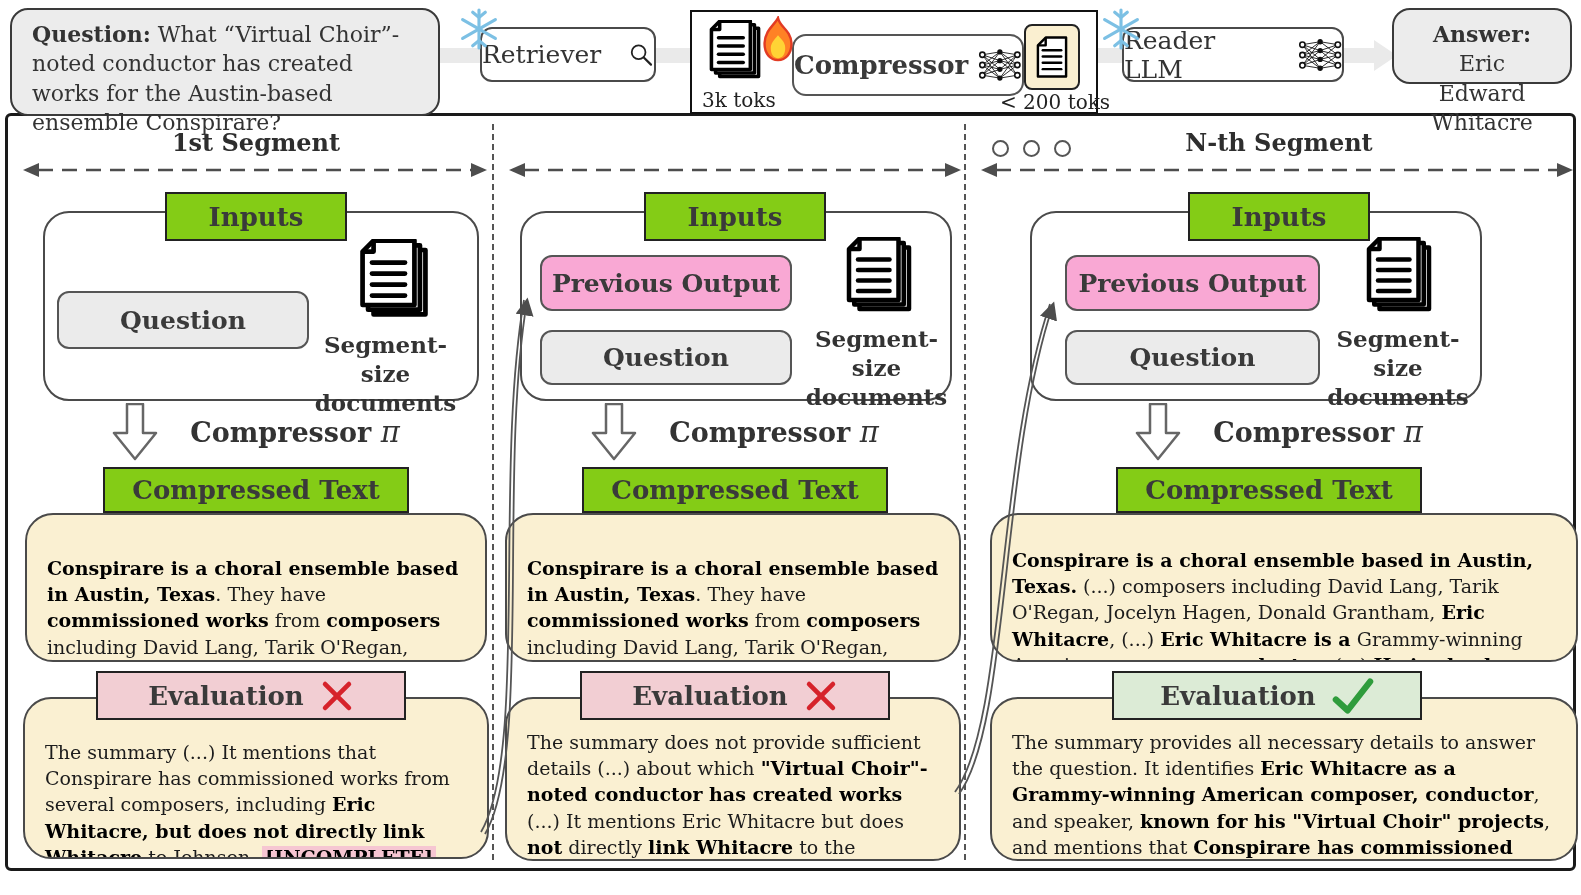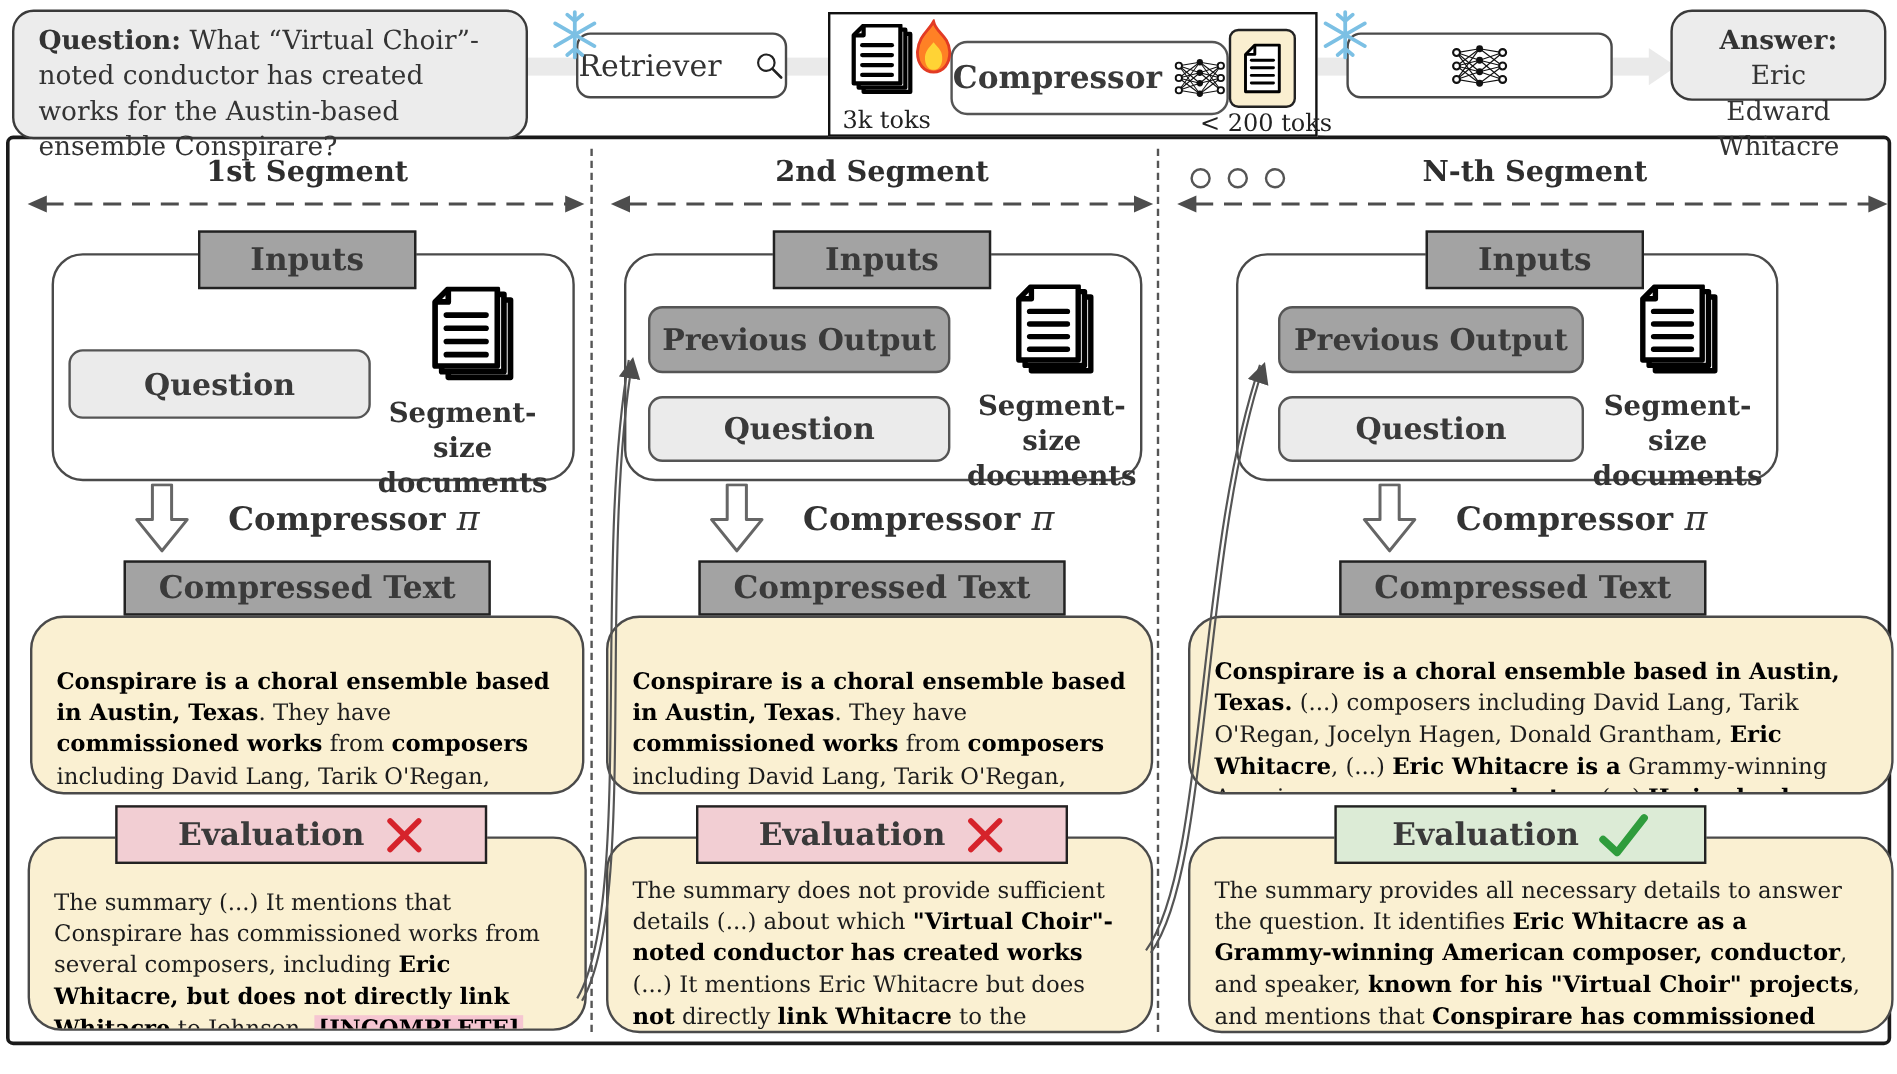--- a/index.html
+++ b/index.html
@@ -22,24 +22,24 @@
   .seg{position:absolute;top:0;height:755px;}
   .seg-1{left:10px;width:476px;}
   .seg-2{left:496px;width:462px;}
   .seg-3{left:968px;width:606px;}
   .seg-title{position:absolute;top:12px;left:0;right:0;text-align:center;font-weight:700;font-size:24px;color:#2e2e2e;}
   .seg-arrow{position:absolute;top:44px;}
   .dots{position:absolute;left:16px;top:24px;display:flex;gap:14px;}
   .dot{width:13px;height:13px;border:2.5px solid #555;border-radius:50%;background:#fff;}
 
   .inputs-wrap{position:absolute;border:2px solid #4a4a4a;border-radius:26px;background:#fff;}
-  .sec-label{position:absolute;background:#a3a3a3;border:2.5px solid #222;box-sizing:border-box;display:flex;align-items:center;justify-content:center;gap:16px;font-weight:700;font-size:26px;color:#3a3a3a;z-index:3;}
+  .sec-label{position:absolute;background:#84cc16;border:2.5px solid #222;box-sizing:border-box;display:flex;align-items:center;justify-content:center;gap:16px;font-weight:700;font-size:26px;color:#3a3a3a;z-index:3;}
   .chip{position:absolute;border:2px solid #555;border-radius:12px;display:flex;align-items:center;justify-content:center;font-weight:700;font-size:25px;color:#3a3a3a;box-sizing:border-box;}
   .chip-gray{background:#EBEBEB;}
-  .chip-cream{background:#a3a3a3;}
+  .chip-cream{background:#f9a8d4;}
   .docs-note{position:absolute;text-align:center;font-weight:700;font-size:23px;line-height:1.25;color:#333;}
 
   .comp-row{position:absolute;top:287px;left:0;right:0;display:flex;align-items:center;justify-content:center;gap:32px;}
   .comp-row b{font-size:27px;color:#333;}
   .pi{font-style:italic;font-weight:400;font-size:29px;}
 
   .cream-box{position:absolute;background:#FAF0D2;border:2px solid #4a4a4a;border-radius:28px;box-sizing:border-box;padding:40px 18px 10px 20px;font-size:19px;line-height:1.38;color:#1c1c1c;overflow:hidden;}
   .cream-box b{color:#000;}
   .eval-pink{background:#F2CED3;}
   .eval-green{background:#DCEBD6;}
@@ -164,20 +164,21 @@
 <svg class="abs" style="left:1100px;top:8px;z-index:4;" width="42" height="42" viewBox="0 0 40 40">
   <g stroke="#7CC0E4" stroke-width="3" stroke-linecap="round" fill="none">
     <line x1="20" y1="2" x2="20" y2="38"></line>
       <line x1="4.4" y1="11" x2="35.6" y2="29"></line>
       <line x1="4.4" y1="29" x2="35.6" y2="11"></line>
     <path d="M14 4 L20 9 L26 4 M14 36 L20 31 L26 36"></path>
   </g>
 </svg>
 
 <div class="abs pill" style="left:1122px;top:27px;width:222px;height:55px;">
+  <span>Reader LLM</span>
   <svg width="48" height="38" viewBox="0 0 60 44">
     <g stroke="#111" stroke-width="1.2">
       <line x1="6" y1="8" x2="30" y2="4"></line>
         <line x1="6" y1="8" x2="30" y2="16"></line>
         <line x1="6" y1="8" x2="30" y2="28"></line>
         <line x1="6" y1="8" x2="30" y2="40"></line>
       <line x1="6" y1="22" x2="30" y2="4"></line>
         <line x1="6" y1="22" x2="30" y2="16"></line>
         <line x1="6" y1="22" x2="30" y2="28"></line>
         <line x1="6" y1="22" x2="30" y2="40"></line>
@@ -269,21 +270,20 @@
       <span>Evaluation</span>
       <svg width="34" height="34" viewBox="0 0 40 40">
           <line x1="6" y1="6" x2="34" y2="34" stroke="#D6232B" stroke-width="5.5" stroke-linecap="round"></line>
           <line x1="34" y1="6" x2="6" y2="34" stroke="#D6232B" stroke-width="5.5" stroke-linecap="round"></line>
         </svg>
     </div>
     <div class="cream-box" style="left:5px;top:581px;width:466px;height:162px;"><span>The summary (...) It mentions that Conspirare has commissioned works from several composers, including </span><b>Eric Whitacre, but does not directly link Whitacre</b><span> to Johnson. </span><b class="hl-pink">[INCOMPLETE]</b></div>
   </div>
 
   <div class="seg seg-2">
-    <div class="seg-title">2nd Segment</div>
     <svg class="seg-arrow" style="left:4px;" width="454" height="20">
       <line x1="16" y1="10" x2="438" y2="10" stroke="#4d4d4d" stroke-width="2.6" stroke-dasharray="15 9"></line>
       <polygon points="1,10 17,3 17,17" fill="#4d4d4d"></polygon>
         <polygon points="453,10 437,3 437,17" fill="#4d4d4d"></polygon>
     </svg>
     <div class="sec-label" style="left:140px;top:76px;width:182px;height:49px;">
       <span>Inputs</span>
     </div>
     <div class="inputs-wrap" style="left:16px;top:95px;width:428px;height:186px;">
       <div class="chip chip-cream" style="left:18px;top:42px;width:252px;height:56px;">

